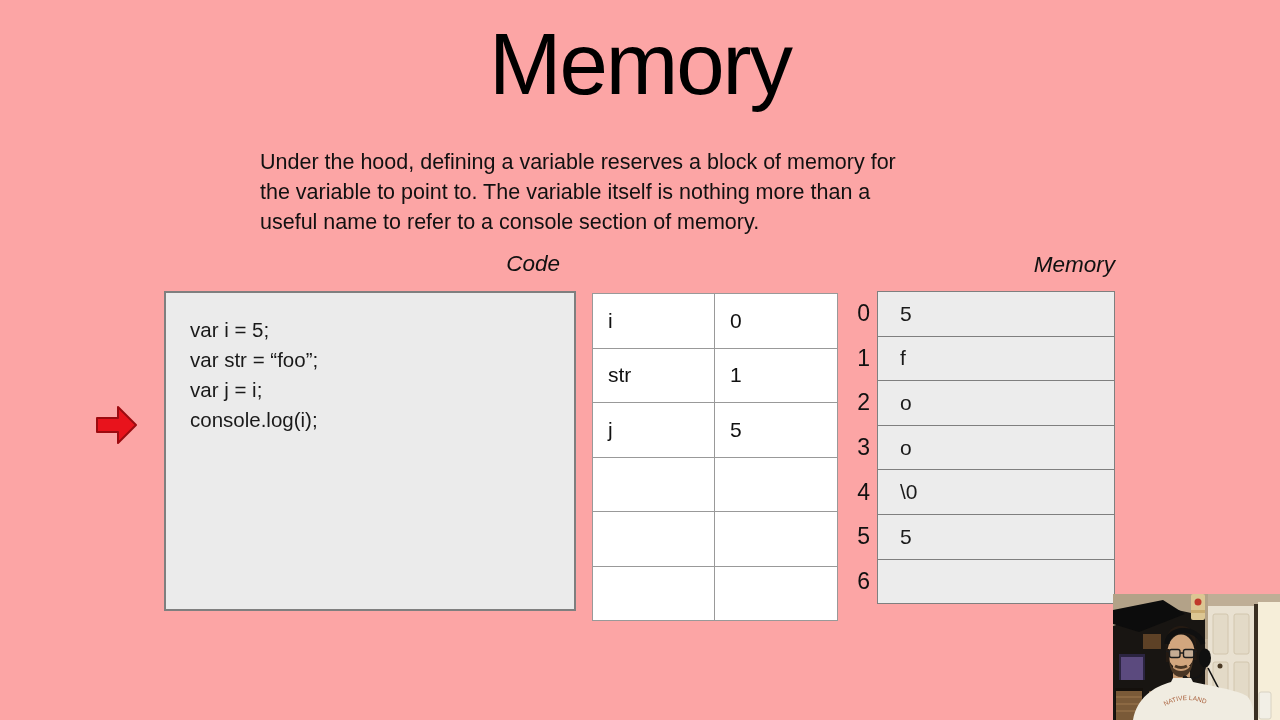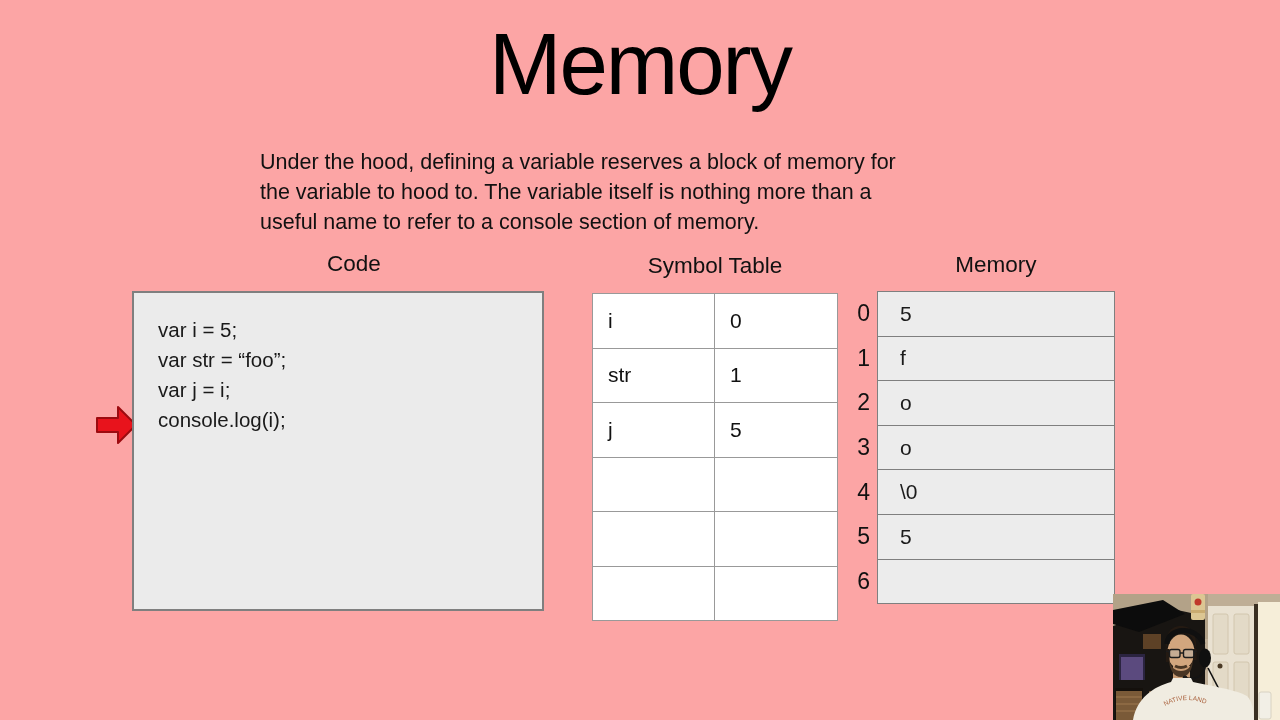--- a/index.html
+++ b/index.html
@@ -4,26 +4,26 @@
 <style>
   html,body { margin:0; padding:0; }
   body { width:1280px; height:720px; background:#fff; font-family:"Liberation Sans", sans-serif; color:#111; }
   .stage { position:relative; width:1280px; height:720px; overflow:hidden; background:#fca5a5;padding-left:30px; }
 
   .title { position:absolute; left:0; top:14px; width:1280px; text-align:center;
            font-size:87px; letter-spacing:-2px; font-weight:400; color:#000; }
 
   .para { position:absolute; left:260px; top:147px; font-size:21.5px; line-height:30px; color:#111; }
 
-  .sec-hdr { position:absolute; text-align:center; font-size:22.5px; color:#111; }
+  .sec-hdr { position:absolute; text-align:right; font-size:22.5px; color:#111;font-style:italic; }
   .hdr-code { left:148px; top:251px; width:412px; }
   .hdr-sym  { left:592px; top:253px; width:246px; }
   .hdr-mem  { left:877px; top:252px; width:238px; }
 
-  .code-box { position:absolute; left:132px; top:291px; width:412px; height:320px;
+  .code-box { position:absolute; left:164px; top:291px; width:412px; height:320px;
               box-sizing:border-box; background:#ebebeb; border:2px solid #7f7f7f;
               padding:22px 0 0 24px; }
   .code-line { font-size:20.5px; line-height:30px; white-space:pre; color:#1a1a1a; }
 
   .arrow-wrap { position:absolute; left:95px; top:403px; width:43px; height:44px; }
 
   .sym-table { position:absolute; left:592px; top:293px; width:246px; box-sizing:border-box;
                border:1px solid #999; background:#fff; }
   .sym-row { display:flex; height:53.5px; border-bottom:1px solid #999; }
   .sym-row:last-child { border-bottom:none; }
@@ -45,26 +45,25 @@
 </style>
 </head>
 <body>
 
 <div class="stage">
 
   <div class="title">Memory</div>
 
   <div class="para">
     <div>Under the hood, defining a variable reserves a block of memory for</div>
-    <div>the variable to hood to. The variable itself is nothing more than a</div>
+    <div>the variable to point to. The variable itself is nothing more than a</div>
     <div>useful name to refer to a console section of memory.</div>
   </div>
 
   <div class="sec-hdr hdr-code">Code</div>
-  <div class="sec-hdr hdr-sym">Symbol Table</div>
   <div class="sec-hdr hdr-mem">Memory</div>
 
   <div class="arrow-wrap">
     <svg width="43" height="44" viewBox="0 0 43 44">
       <polygon points="2,15 23,15 23,4 41,22 23,40 23,29 2,29" fill="#e8131c" stroke="#9c0b10" stroke-width="2" stroke-linejoin="round"></polygon>
     </svg>
   </div>
 
   <div class="code-box">
     <div class="code-line">var i = 5;</div>

